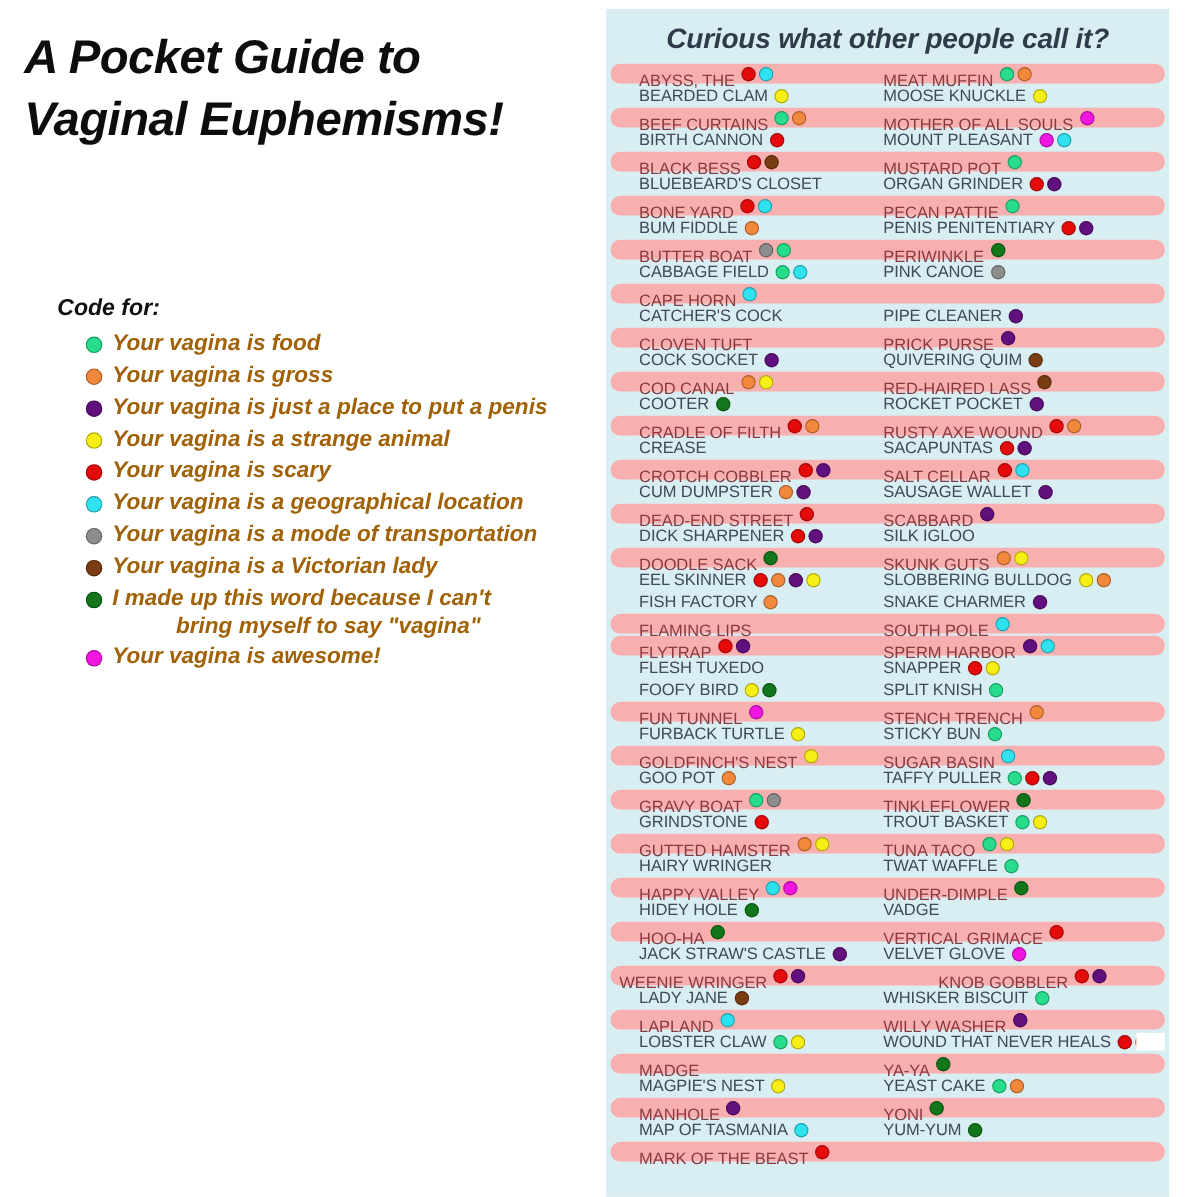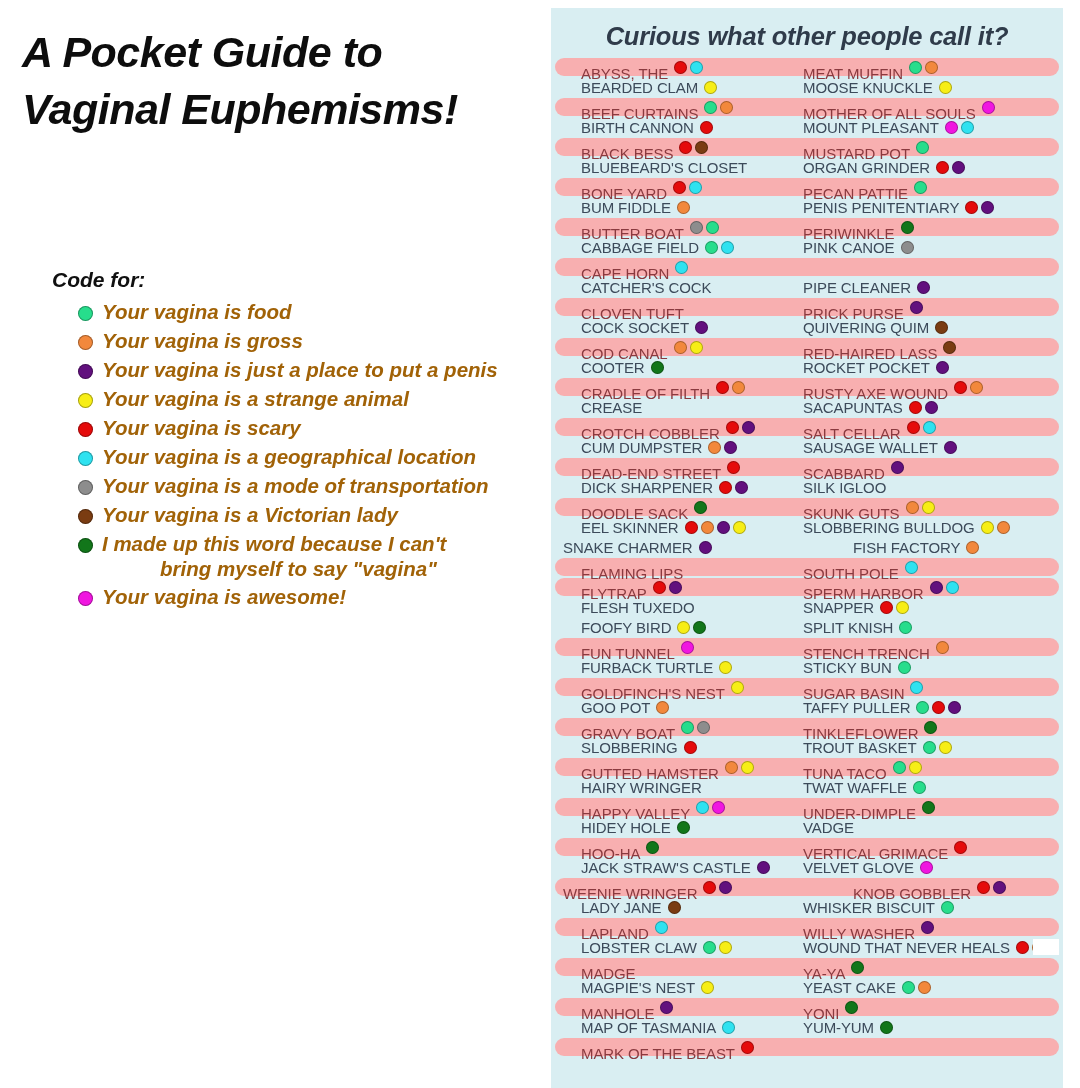--- a/index.html
+++ b/index.html
@@ -526,32 +526,32 @@
         </div>
         <div class="cell right">
           <span class="term">SLOBBERING BULLDOG</span>
           <span class="dots">
             <span class="dot" style="background: rgb(247, 238, 22);"></span>
             <span class="dot" style="background: rgb(242, 136, 60);"></span>
           </span>
         </div>
       </div>
       <div class="row">
+        <div class="cell left">
+          <span class="term">FISH FACTORY</span>
+          <span class="dots">
+            <span class="dot" style="background: rgb(242, 136, 60);"></span>
+          </span>
+        </div>
         <div class="cell right">
           <span class="term">SNAKE CHARMER</span>
           <span class="dots">
             <span class="dot" style="background: rgb(98, 16, 126);"></span>
           </span>
         </div>
-        <div class="cell left">
-          <span class="term">FISH FACTORY</span>
-          <span class="dots">
-            <span class="dot" style="background: rgb(242, 136, 60);"></span>
-          </span>
-        </div>
       </div>
       <div class="row alt">
         <span class="stripe"></span>
         <div class="cell left">
           <span class="term">FLAMING LIPS</span>
         </div>
         <div class="cell right">
           <span class="term">SOUTH POLE</span>
           <span class="dots">
             <span class="dot" style="background: rgb(47, 226, 240);"></span>
@@ -673,21 +673,21 @@
         </div>
         <div class="cell right">
           <span class="term">TINKLEFLOWER</span>
           <span class="dots">
             <span class="dot" style="background: rgb(18, 118, 26);"></span>
           </span>
         </div>
       </div>
       <div class="row">
         <div class="cell left">
-          <span class="term">SLOBBERING</span>
+          <span class="term">GRINDSTONE</span>
           <span class="dots">
             <span class="dot" style="background: rgb(229, 11, 11);"></span>
           </span>
         </div>
         <div class="cell right">
           <span class="term">TROUT BASKET</span>
           <span class="dots">
             <span class="dot" style="background: rgb(39, 221, 140);"></span>
             <span class="dot" style="background: rgb(247, 238, 22);"></span>
           </span>

